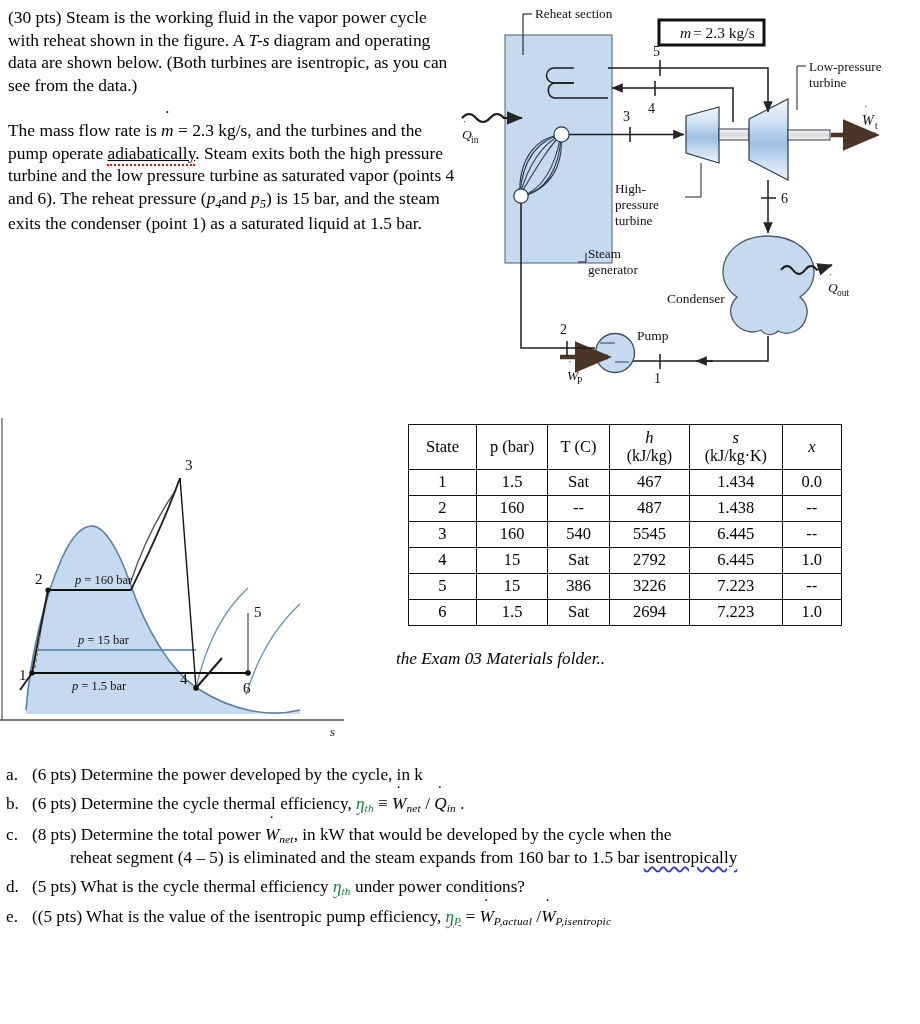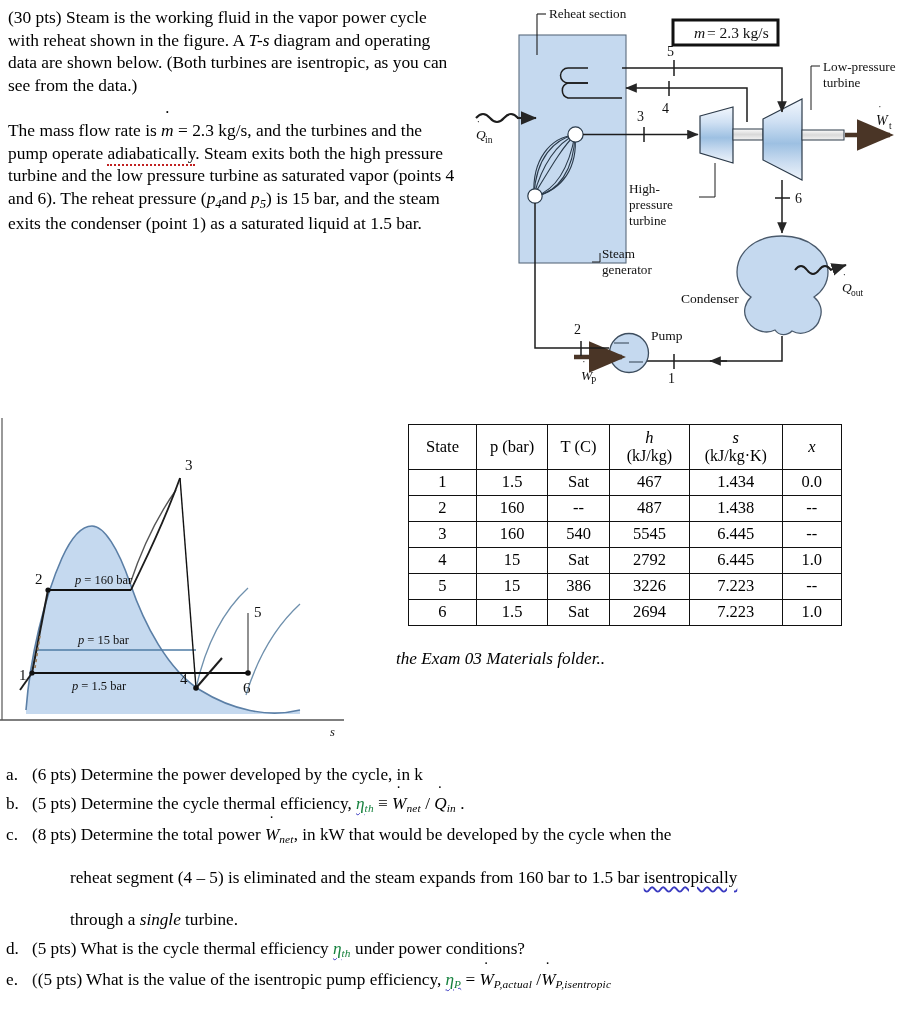--- a/index.html
+++ b/index.html
@@ -39,26 +39,27 @@
     position: absolute;
     left: 50%;
     transform: translateX(-50%);
     top: -0.66em;
     font-style: normal;
     font-size: 1.05em;
   }
   .sq-red {
     border-bottom: 2px dotted #c02020;
     padding-bottom: 1px;
+    text-decoration: underline;
   }
 
   
   #schematic {
     position: absolute;
-    left: 462px;
+    left: 448px;
     top: 0px;
     width: 458px;
     height: 400px;
     text-decoration: underline;
   }
   #schematic svg { display: block; }
 
   
   #ts-diagram {
     position: absolute;
@@ -124,21 +125,21 @@
     margin-bottom: 7px;
   }
   .q-label {
     width: 32px;
     flex: 0 0 32px;
     text-align: left;
     padding-left: 6px;
     box-sizing: border-box;
   }
   .q-body { flex: 1 1 auto; padding-right: 20px; }
-  .q-cont { padding-left: 38px; margin-top: 20px; }
+  .q-cont { padding-left: 38px; }
 
   
   .wdot, .qdot {
     font-style: italic;
     position: relative;
     display: inline-block;
   }
   .wdot::before, .qdot::before {
     content: "\02D9";
     position: absolute;
@@ -489,29 +490,28 @@
 
 <div id="questions">
 
   <div class="q-item">
     <div class="q-label">a.</div>
     <div class="q-body">(6 pts) Determine the power developed by the cycle, in k</div>
   </div>
 
   <div class="q-item">
     <div class="q-label">b.</div>
-    <div class="q-body"><span>(5 pts) Determine the cycle thermal efficiency, </span><span class="eta-ink"><span>η</span><span class="subsm">th</span></span> <span>≡</span> <span class="wdot">W</span><span class="subsm">net</span> <span>/</span> <span class="qdot">Q</span><span class="subsm">in</span> <span>.</span></div>
+    <div class="q-body"><span>(6 pts) Determine the cycle thermal efficiency, </span><span class="eta-ink"><span>η</span><span class="subsm">th</span></span> <span>≡</span> <span class="wdot">W</span><span class="subsm">net</span> <span>/</span> <span class="qdot">Q</span><span class="subsm">in</span> <span>.</span></div>
   </div>
 
   <div class="q-item">
     <div class="q-label">c.</div>
     <div class="q-body">
       <span>(8 pts) Determine the total power </span><span class="wdot">W</span><span class="subsm">net</span><span>, in kW that would be developed by the cycle when the</span>
       <div class="q-cont"><span>reheat segment (4 – 5) is eliminated and the steam expands from 160 bar to 1.5 bar </span><span class="wavy-blue">isentropically</span></div>
-      <div class="q-cont"><span>through a </span><span class="it">single</span><span> turbine.</span></div>
     </div>
   </div>
 
   <div class="q-item">
     <div class="q-label">d.</div>
     <div class="q-body"><span>(5 pts) What is the cycle thermal efficiency </span><span class="eta-ink"><span>η</span><span class="subsm">th</span></span><span> under power conditions?</span></div>
   </div>
 
   <div class="q-item">
     <div class="q-label">e.</div>

